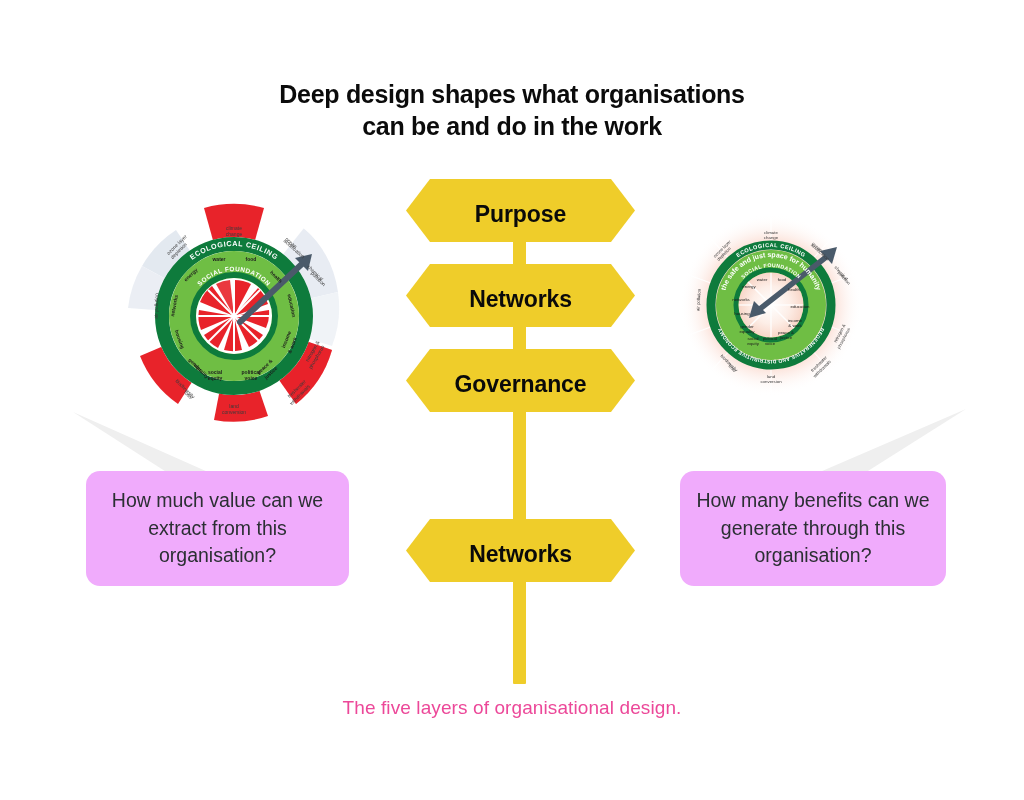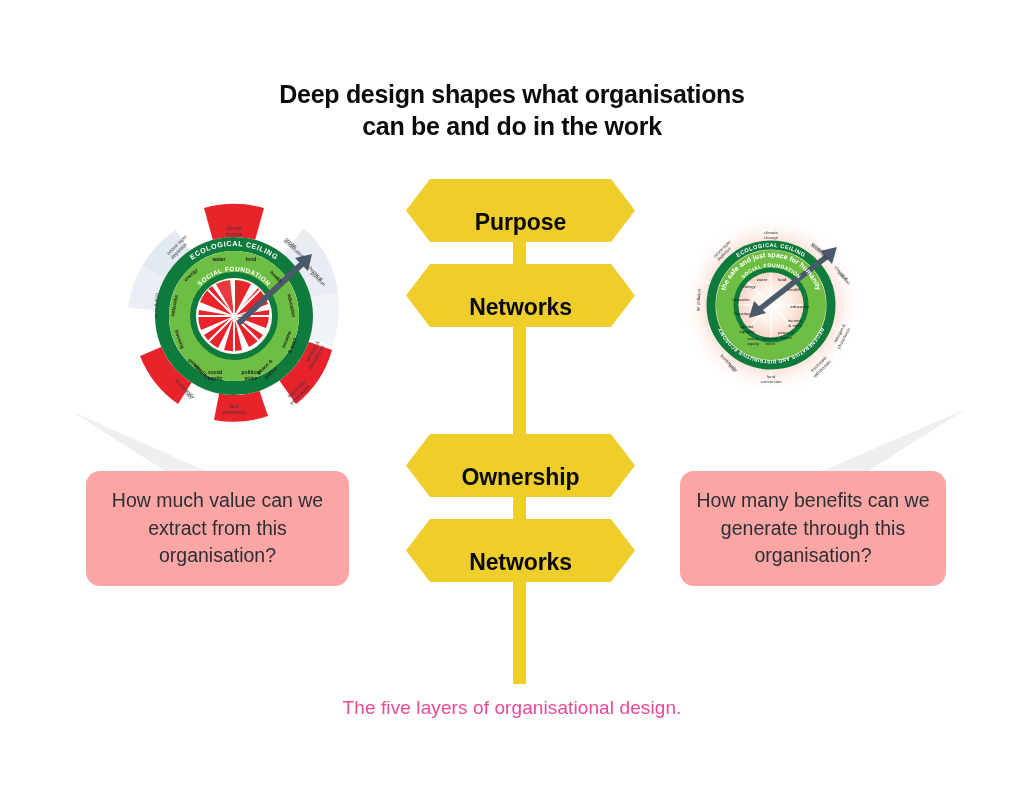--- a/index.html
+++ b/index.html
@@ -54,36 +54,36 @@
     border-radius: 1px;
   }
   .banner {
     position: absolute;
     left: 8px;
     width: 233px; height: 69px;
   }
   .banner svg { display: block; width: 233px; height: 69px; }
   .banner-label {
     position: absolute;
-    left: 0; top: 12px;
+    left: 0; top: 4px;
     width: 233px; height: 69px;
     display: flex; align-items: center; justify-content: center;
     font-weight: bold;
     font-size: 23px;
     color: #0a0a0a;
     letter-spacing: -0.1px;
     pointer-events: none;
   }
 
   
   .bubble-wrap { position: absolute; }
   .bubble-tail { position: absolute; left: 0; top: 0; }
   .bubble-box {
     position: absolute;
-    background: #fca5a5;
+    background: #f0abfc;
     border-radius: 14px;
     display: flex; align-items: center; justify-content: center;
     text-align: center;
     font-size: 19.5px;
     line-height: 1.42;
     color: #2b2f33;
     box-sizing: border-box;
     padding: 0 16px;
   }
 
@@ -359,27 +359,27 @@
     <span class="banner-label">Purpose</span>
   </div>
 
   <div class="banner" style="top:91px">
     <svg viewBox="0 0 233 69" xmlns="http://www.w3.org/2000/svg">
         <path d="M26 3 H207 L231 34.5 L207 66 H26 L2 34.5 Z" fill="#EFCD2A"></path>
       </svg>
     <span class="banner-label">Networks</span>
   </div>
 
-
-  <div class="banner" style="top:261px">
+  <div class="banner" style="top:176px">
     <svg viewBox="0 0 233 69" xmlns="http://www.w3.org/2000/svg">
         <path d="M26 3 H207 L231 34.5 L207 66 H26 L2 34.5 Z" fill="#EFCD2A"></path>
       </svg>
-    <span class="banner-label">Ownership</span>
+    <span class="banner-label">Governance</span>
   </div>
+
 
   <div class="banner" style="top:346px">
     <svg viewBox="0 0 233 69" xmlns="http://www.w3.org/2000/svg">
         <path d="M26 3 H207 L231 34.5 L207 66 H26 L2 34.5 Z" fill="#EFCD2A"></path>
       </svg>
     <span class="banner-label">Networks</span>
   </div>
 </div>
 
 <div class="bubble-wrap" id="bubble-left">

